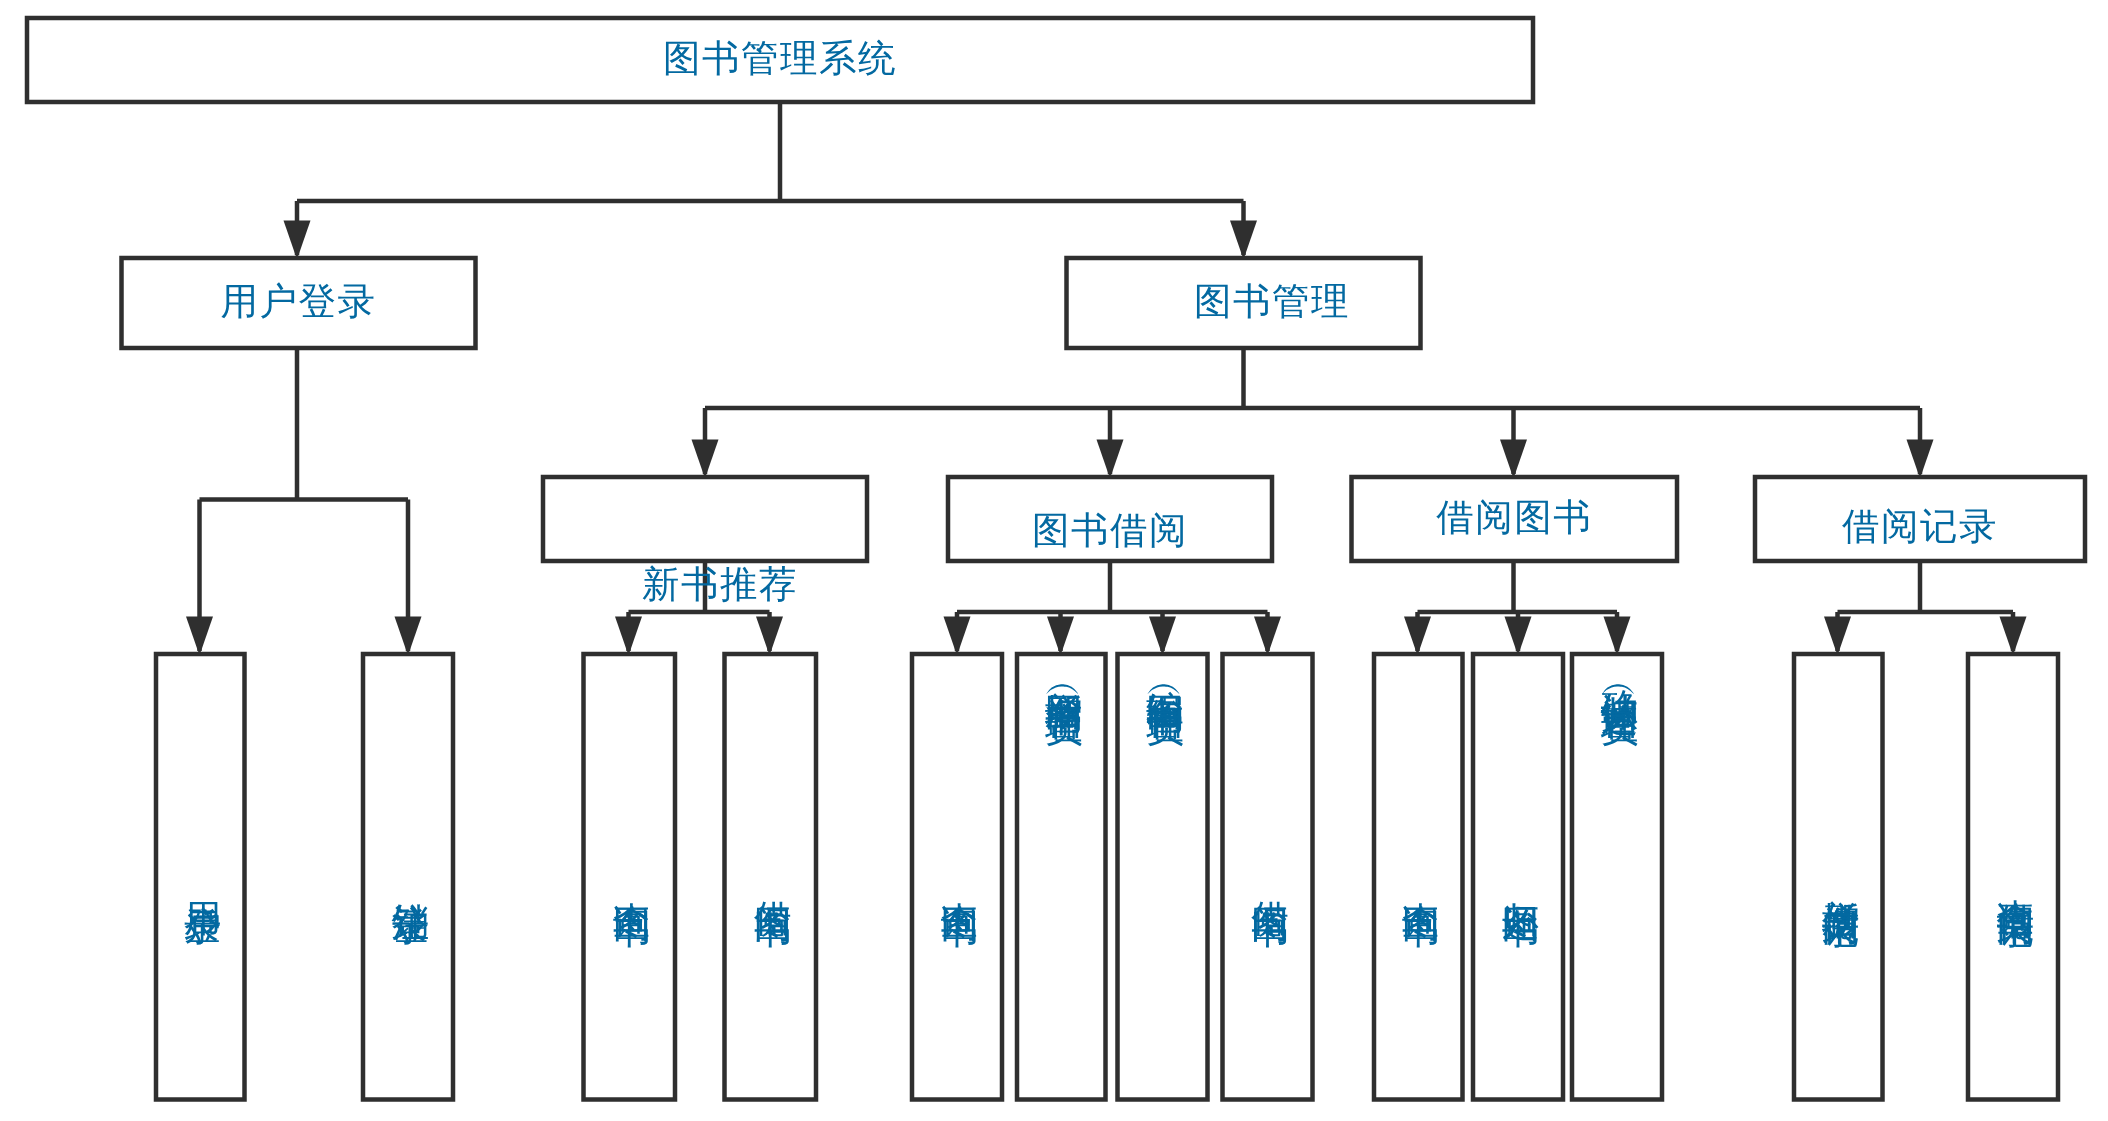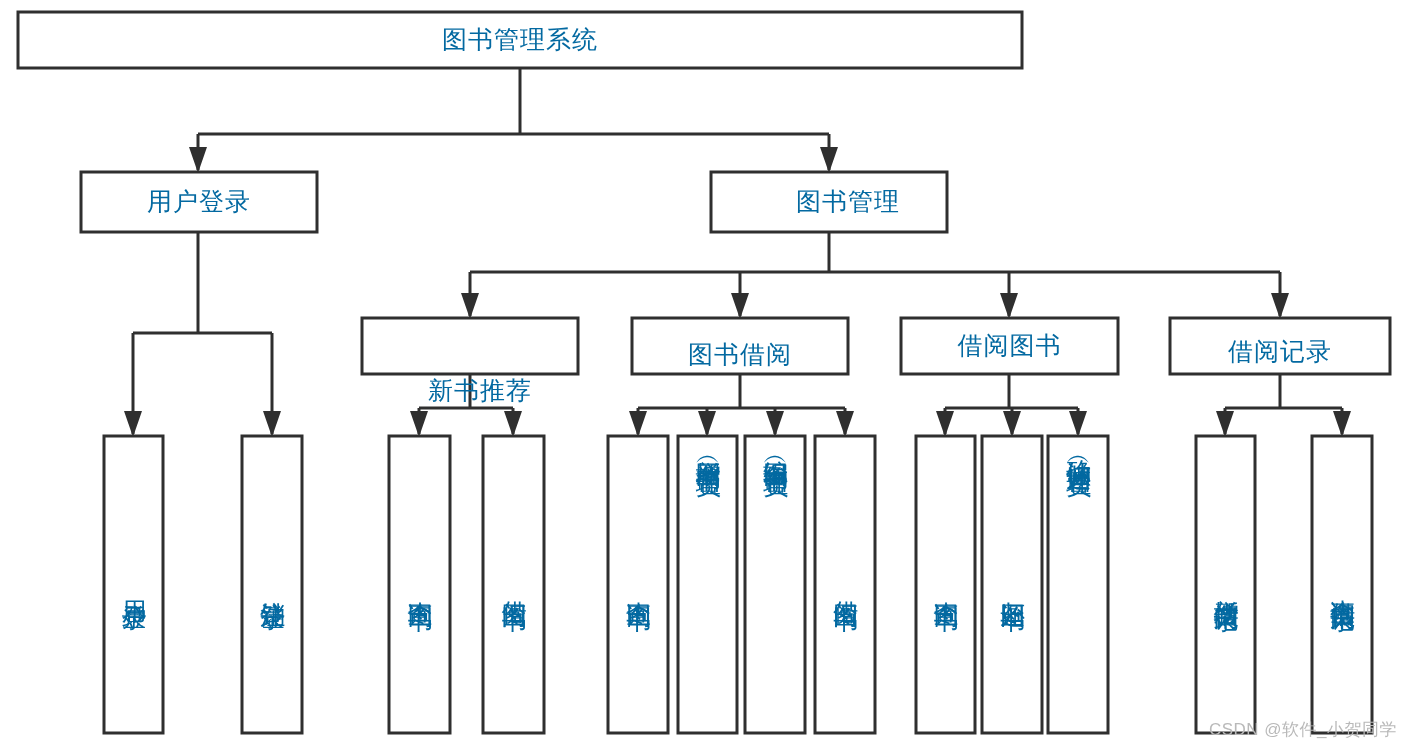--- a/index.html
+++ b/index.html
@@ -181,15 +181,14 @@
       <div class="node-label vertical" style="left: 678px; top: 436px; width: 59px; height: 297px;">新增图书（管理员）</div>
       <div class="node-label vertical" style="left: 745px; top: 436px; width: 60px; height: 297px;">编辑图书（管理员）</div>
       <div class="node-label vertical centered" style="left: 815px; top: 436px; width: 60px; height: 297px;">借阅图书</div>
       <div class="node-label vertical centered" style="left: 916px; top: 436px; width: 59px; height: 297px;">查询图书</div>
       <div class="node-label vertical centered" style="left: 982px; top: 436px; width: 60px; height: 297px;">归还图书</div>
       <div class="node-label vertical" style="left: 1048px; top: 436px; width: 60px; height: 297px;">确认归还（管理员）</div>
       <div class="node-label vertical centered" style="left: 1196px; top: 436px; width: 59px; height: 297px;">新增借阅记录</div>
       <div class="node-label vertical centered" style="left: 1312px; top: 436px; width: 60px; height: 297px;">查询借阅记录</div>
     </div>
 
-  <div class="watermark">CSDN @软件_小贺同学</div>
 
 </div>
 
 </body></html>

